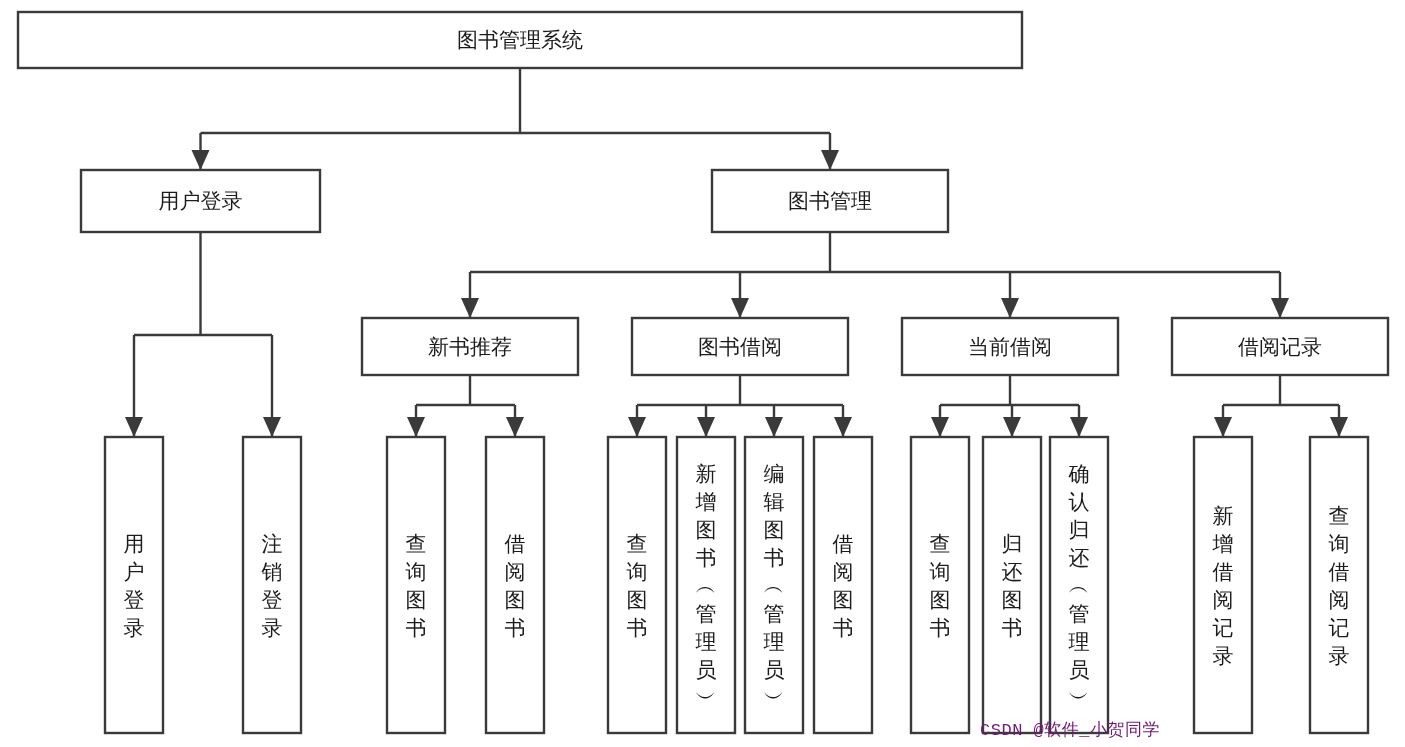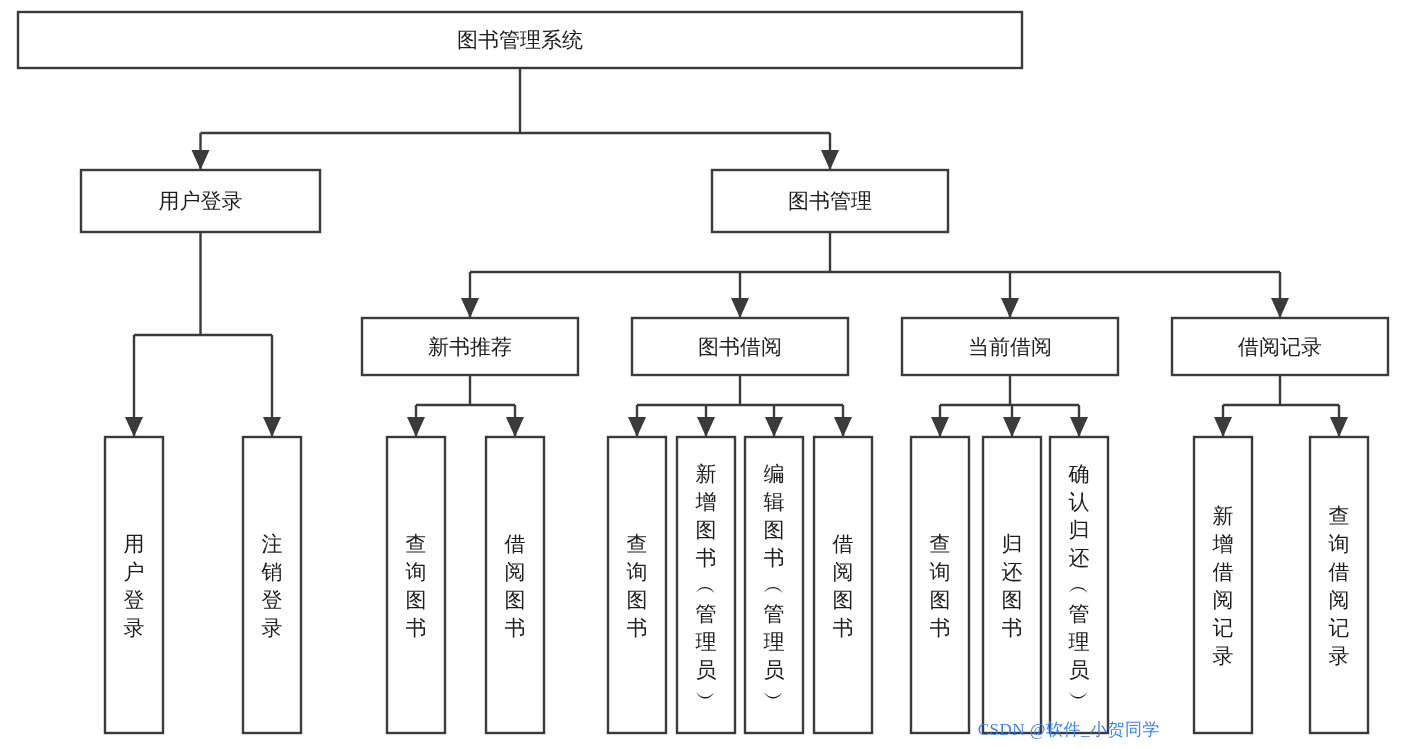--- a/index.html
+++ b/index.html
@@ -52,23 +52,23 @@
     stroke-linecap: butt;
   }
   .arrow-head {
     fill: #3a3a3a;
     stroke: none;
   }
   .watermark-text {
     position: absolute;
     right: 8px;
     bottom: 6px;
-    font-family: Liberation Serif, serif;
+    font-family: Liberation Mono, monospace;
     font-size: 17px;
-    color: #3b82f6;
+    color: #701a75;
     white-space: nowrap;
     letter-spacing: 0.5px;
     pointer-events: none;
   }
 </style>
 </head>
 <body>
 
 <div id="diagram-root">
   <svg id="tree-canvas" viewBox="0 0 1405 747" xmlns="http://www.w3.org/2000/svg">

